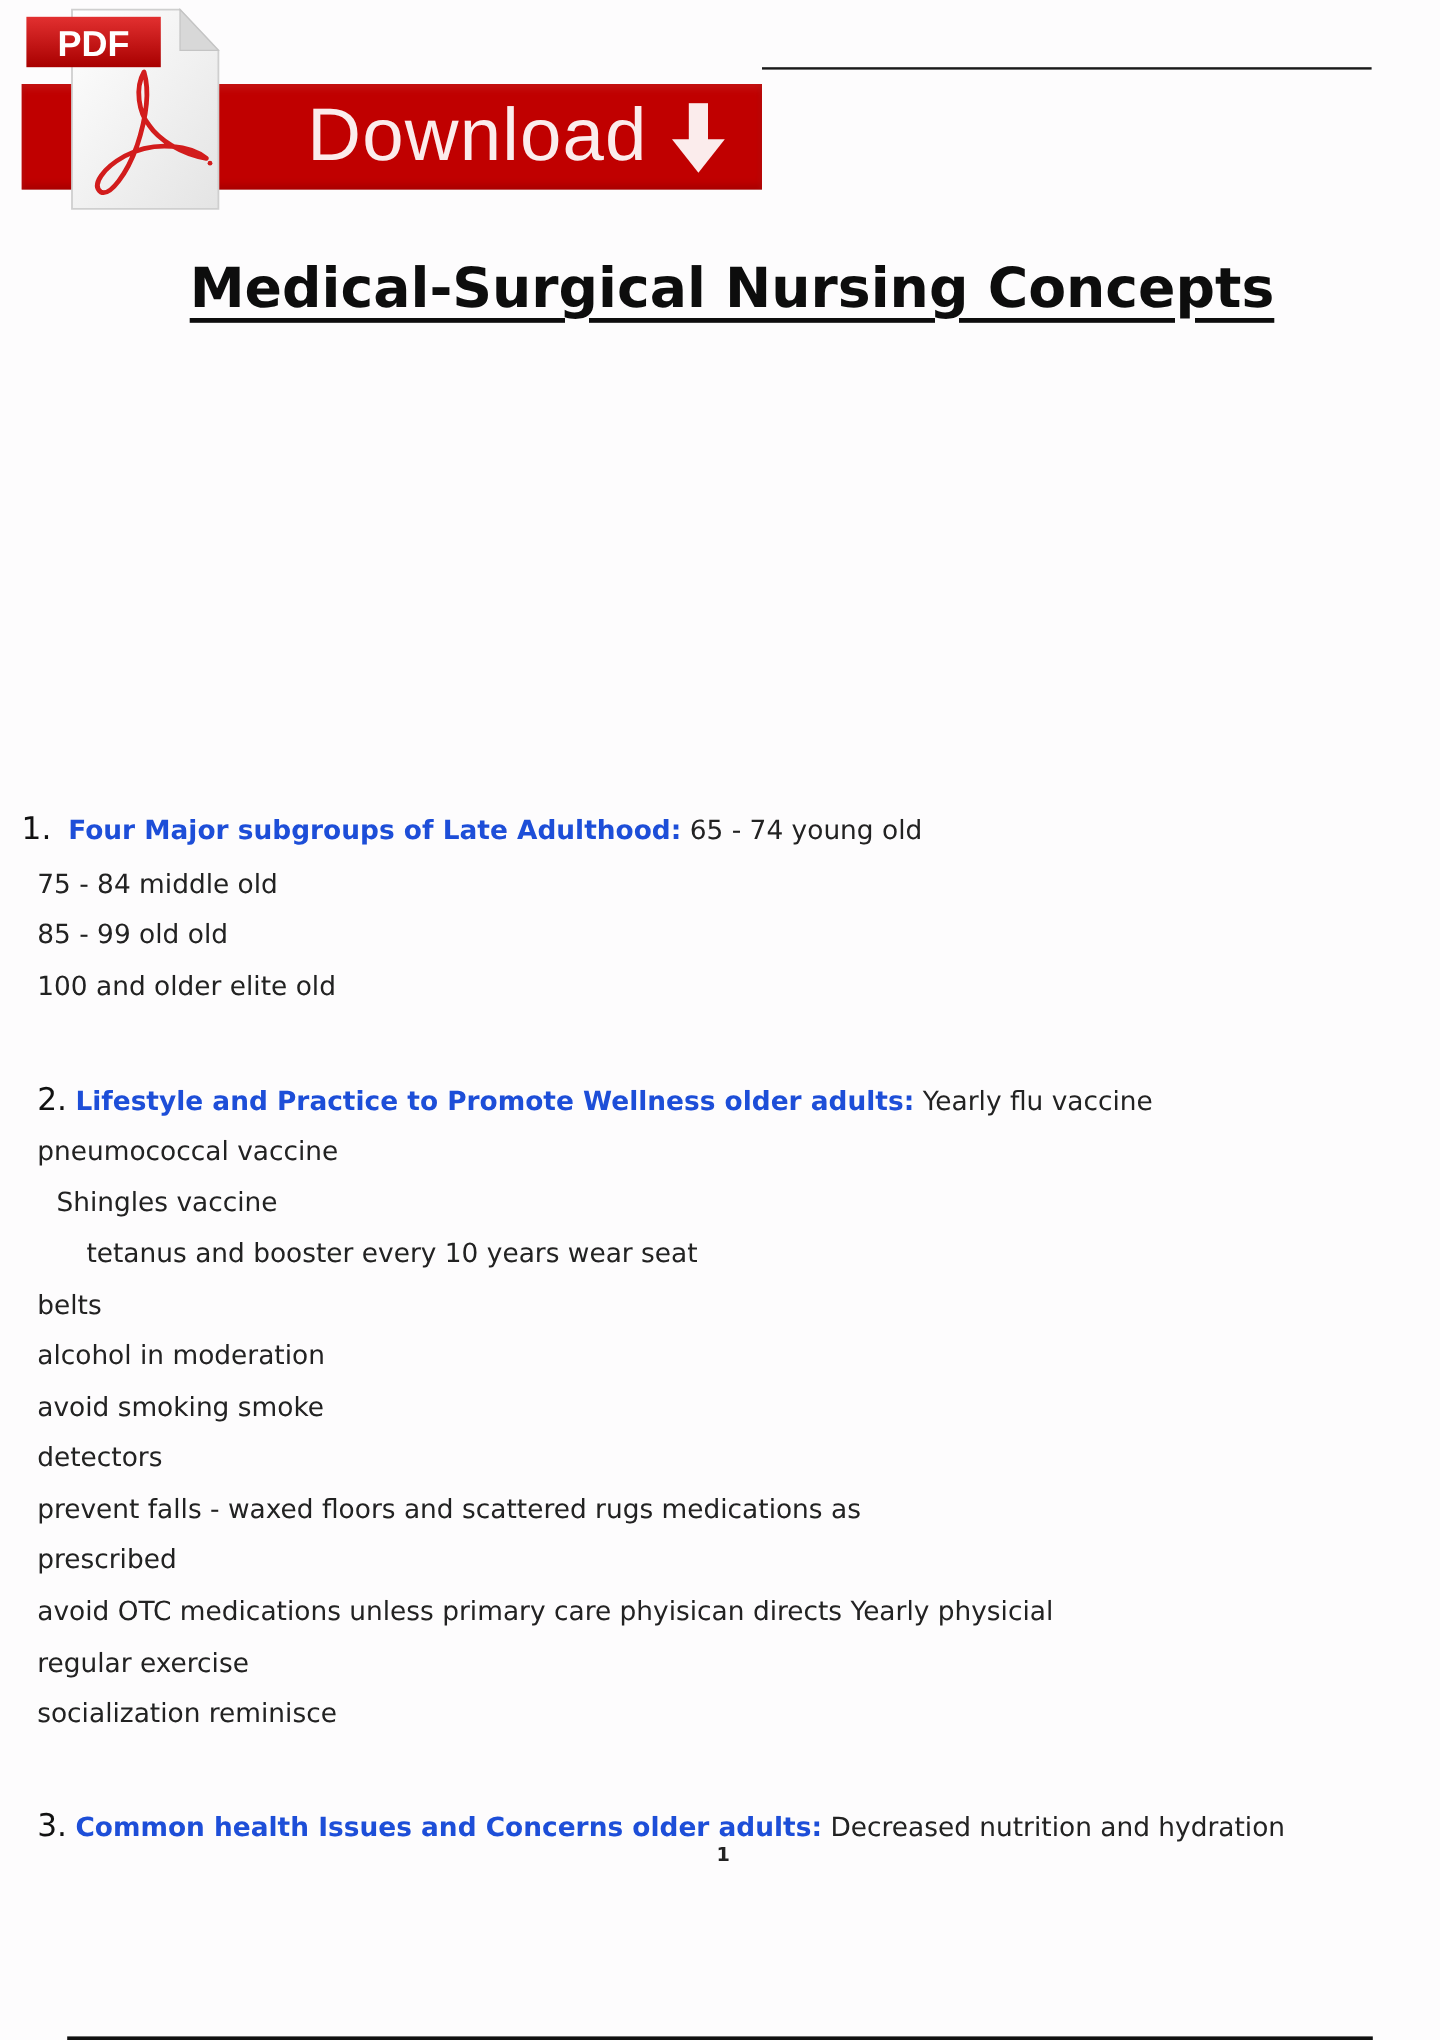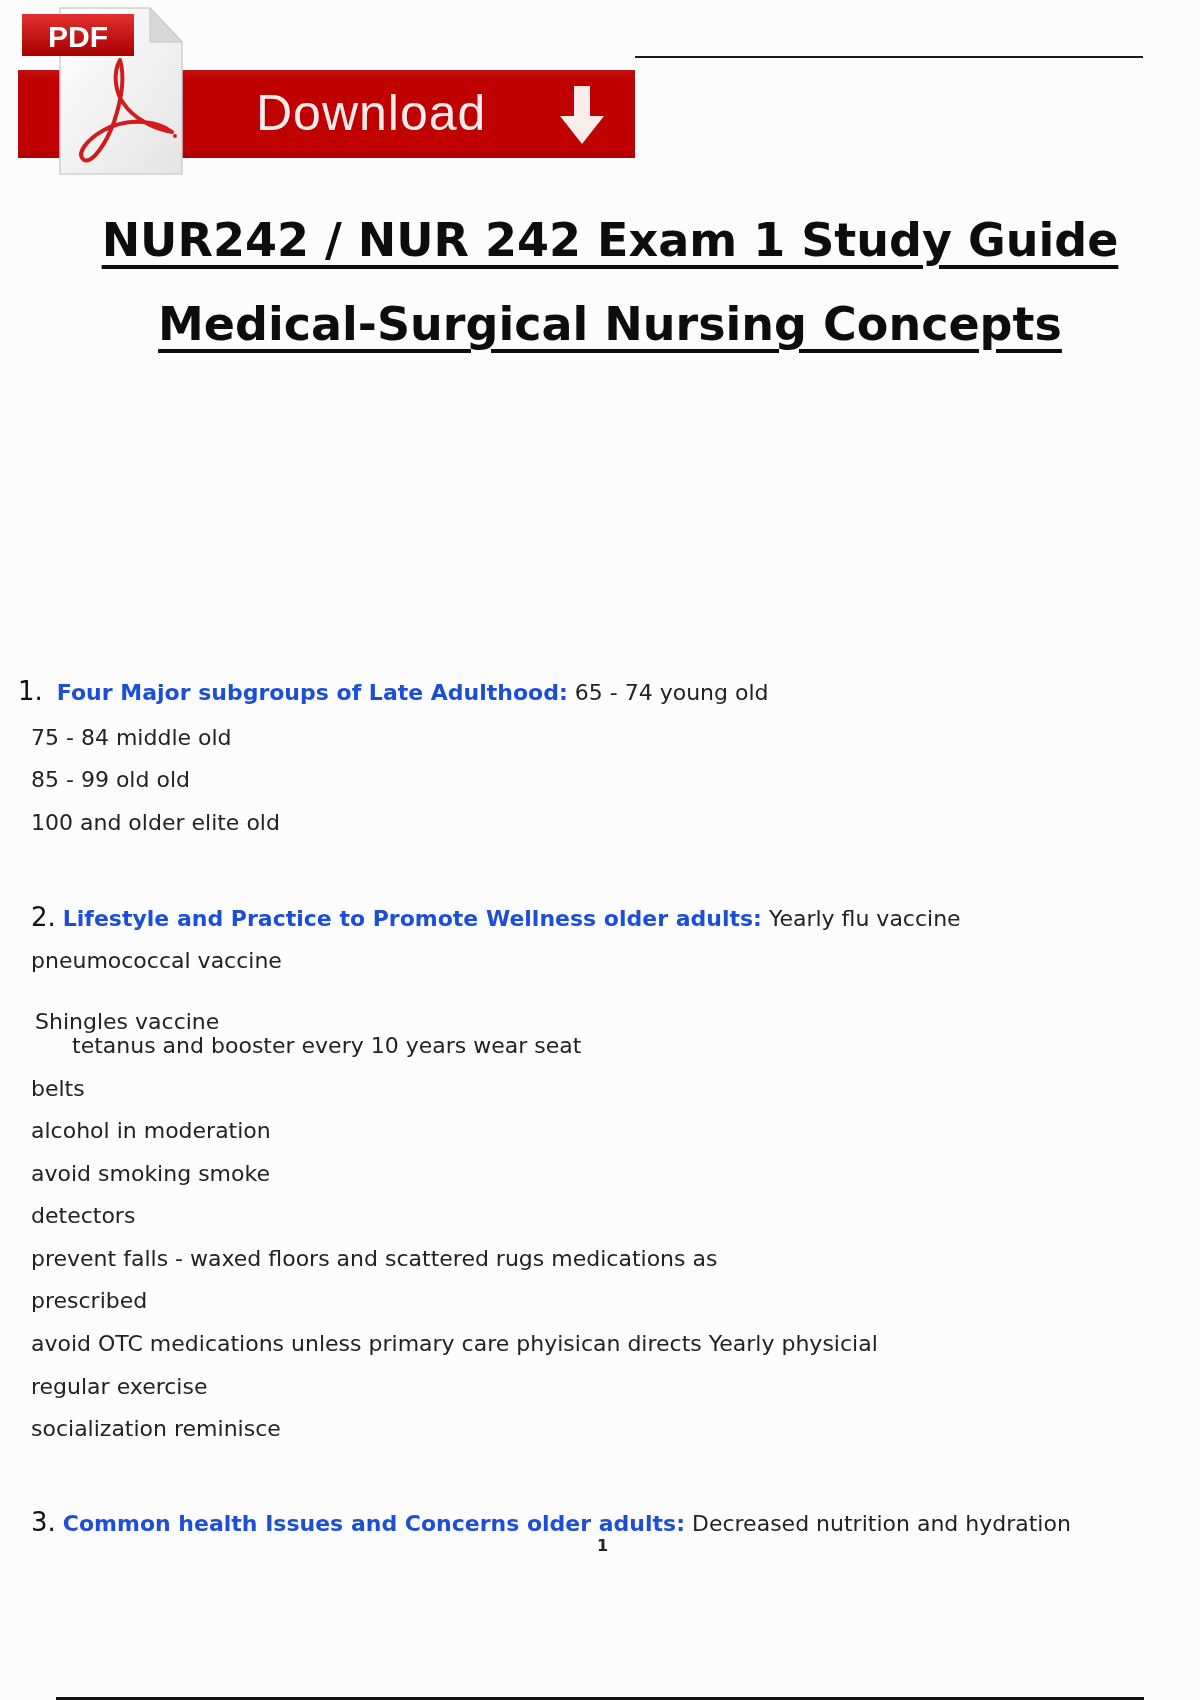--- a/index.html
+++ b/index.html
@@ -24,21 +24,21 @@
       height: 88px;
       background: #c00000;
       box-shadow: inset 0 -4px 6px rgba(0,0,0,0.12), inset 0 4px 6px rgba(255,255,255,0.08);
       cursor: pointer;
     }
     .download-label {
       position: absolute;
       left: 238px;
       top: 12px;
       font-family: "Liberation Sans", sans-serif;
-      font-size: 50px;
+      font-size: 62px;
       line-height: 62px;
       color: #fbecec;
       letter-spacing: 1px;
     }
     .download-arrow {
       position: absolute;
       left: 540px;
       top: 14px;
       width: 48px;
       height: 62px;
@@ -149,42 +149,41 @@
   <rect x="2" y="10" width="112" height="42" fill="url(#tab)"></rect>
   <text x="58" y="43" text-anchor="middle" font-family="Liberation Sans, sans-serif" font-weight="bold" font-size="30" fill="#ffffff">PDF</text>
 
   <path d="M100 56 C 92 70, 96 90, 104 100 C 112 112, 130 124, 152 128 C 140 118, 110 112, 84 126 C 66 136, 56 150, 64 156 C 72 160, 86 140, 94 118 C 100 100, 106 76, 100 56 Z" fill="none" stroke="#d21c1c" stroke-width="4" stroke-linejoin="round"></path>
   <circle cx="155" cy="132" r="2" fill="#d21c1c"></circle>
 </svg>
 
 <div class="top-rule"></div>
 
 <div class="title-block">
-  <div class="title-line"><span>NUR242 / NUR 242 Exam 1 Study Guide</span></div>
   <div class="title-line"><span>Medical-Surgical Nursing Concepts</span></div>
 </div>
 
 <div class="content">
 
   <div class="line" style="left:18px; top:676px;">
     <span class="num">1.</span>
     &nbsp;<span class="q-bold">Four Major subgroups of Late Adulthood:</span>
     <span>65 - 74 young old</span>
   </div>
   <div class="line" style="left:31px; top:723px;">75 - 84 middle old</div>
   <div class="line" style="left:31px; top:765px;">85 - 99 old old</div>
   <div class="line" style="left:31px; top:808px;">100 and older elite old</div>
 
   <div class="line" style="left:31px; top:902px;">
     <span class="num">2.</span>
     <span class="q-bold">Lifestyle and Practice to Promote Wellness older adults:</span>
     <span>Yearly flu vaccine</span>
   </div>
   <div class="line" style="left:31px; top:946px;">pneumococcal vaccine</div>
-  <div class="line" style="left:35px; top:988px;margin-top:19px;">Shingles vaccine</div>
+  <div class="line" style="left:47px; top:988px;">Shingles vaccine</div>
   <div class="line" style="left:31px; top:1031px;margin-left:41px;">tetanus and booster every 10 years wear seat</div>
   <div class="line" style="left:31px; top:1074px;">belts</div>
   <div class="line" style="left:31px; top:1116px;text-align:center;">alcohol in moderation</div>
   <div class="line" style="left:31px; top:1159px;">avoid smoking smoke</div>
   <div class="line" style="left:31px; top:1201px;">detectors</div>
   <div class="line" style="left:31px; top:1244px;">prevent falls - waxed floors and scattered rugs medications as</div>
   <div class="line" style="left:31px; top:1286px;">prescribed</div>
   <div class="line" style="left:31px; top:1329px;">avoid OTC medications unless primary care phyisican directs Yearly physicial</div>
   <div class="line" style="left:31px; top:1372px;">regular exercise</div>
   <div class="line" style="left:31px; top:1414px;">socialization reminisce</div>

